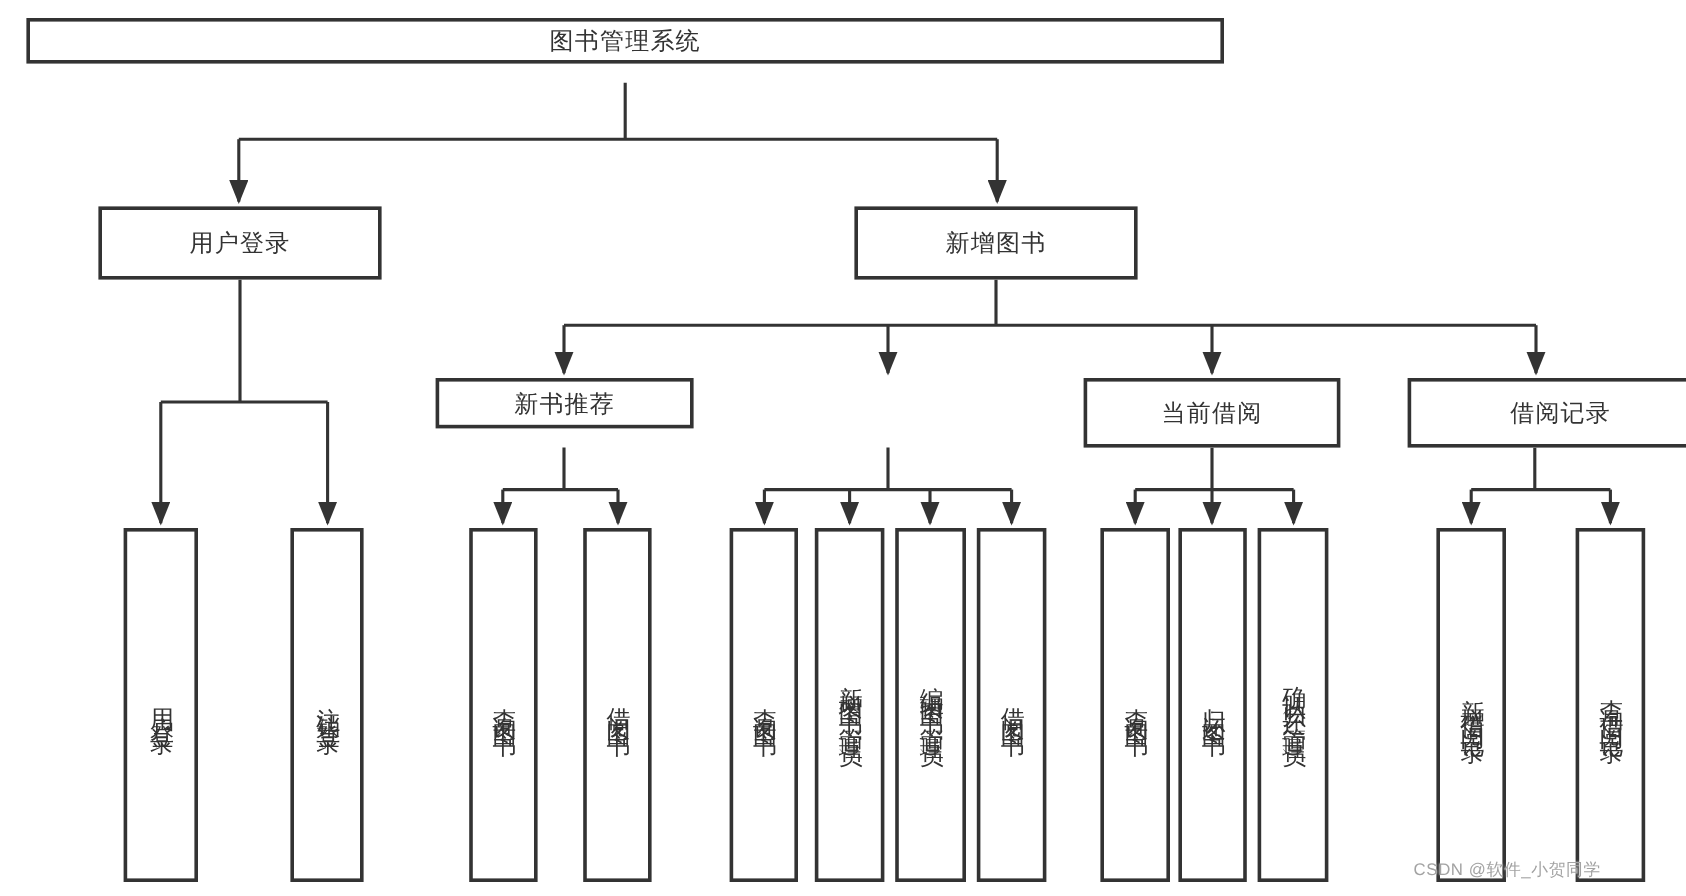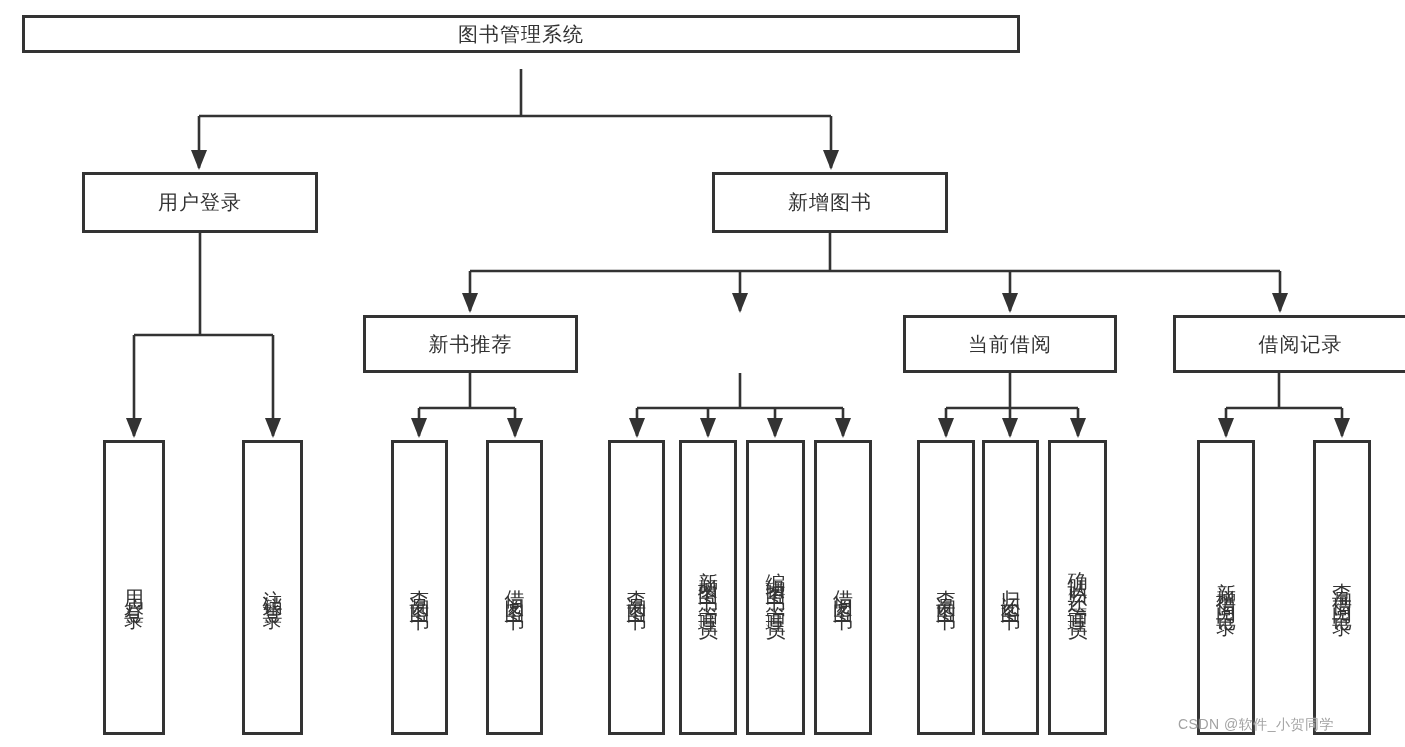--- a/index.html
+++ b/index.html
@@ -95,21 +95,21 @@
     <span class="hlabel">图书管理系统</span>
   </div>
 
   <div class="box" style="left:82px;top:172px;width:236px;height:61px;">
     <span class="hlabel">用户登录</span>
   </div>
   <div class="box" style="left:712px;top:172px;width:236px;height:61px;">
     <span class="hlabel">新增图书</span>
   </div>
 
-  <div class="box" style="left:363px;top:315px;width:215px;height:58px;">
+  <div class="box" style="left:363px;top:315px;width:215px;height:42px;">
     <span class="hlabel">新书推荐</span>
   </div>
   <div class="box" style="left:903px;top:315px;width:214px;height:58px;">
     <span class="hlabel">当前借阅</span>
   </div>
   <div class="box" style="left:1173px;top:315px;width:255px;height:58px;">
     <span class="hlabel">借阅记录</span>
   </div>
 
   <div class="box" style="left:103px;top:440px;width:62px;height:295px;">

